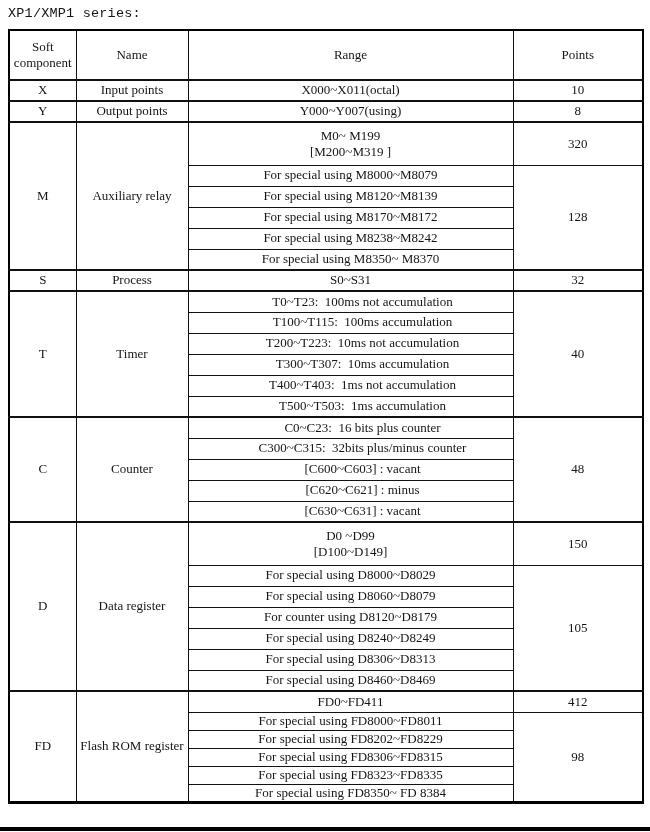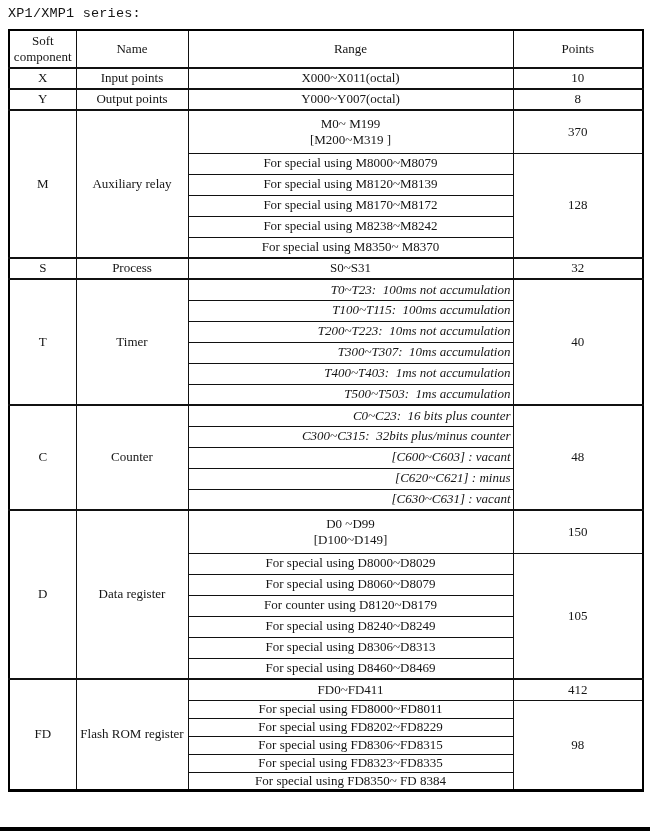--- a/index.html
+++ b/index.html
@@ -35,29 +35,28 @@
     border: 1px solid #111;
     font-size: 13px;
     font-weight: normal;
     text-align: center;
     vertical-align: middle;
     padding: 0 2px;
     line-height: 1.25;
     overflow: hidden;
   }
   tr.gs td, tr.gs th { border-top-width: 2px; }
-  .h38 { height: 38px; font-family: Liberation Serif, serif; }
+  .h38 { height: 50px; font-family: Liberation Serif, serif; }
   .h22 { height: 21px; }
   .h44 { height: 43px; }
   .h19 { height: 18px; margin-top: 24px; }
   .left {
-    text-align: right;
+    text-align: center;
     padding-left: 26px;
     white-space: pre-wrap;
-    font-style: italic;
   }
   .bottom-bar {
     position: absolute;
     left: 0;
     top: 827px;
     width: 650px;
     height: 4px;
     background: #000;
   }
 </style>
@@ -85,32 +84,32 @@
   <tr class="h22 gs">
     <td>X</td>
     <td>Input points</td>
     <td>X000~X011(octal)</td>
     <td>10</td>
   </tr>
 
   <tr class="h22 gs">
     <td>Y</td>
     <td>Output points</td>
-    <td>Y000~Y007(octal)</td>
+    <td>Y000~Y007(using)</td>
     <td>8</td>
   </tr>
 
   <tr class="h44 gs">
     <td rowspan="6">M</td>
     <td rowspan="6">Auxiliary relay</td>
     <td>
       <div>M0~ M199</div>
       <div>[M200~M319 ]</div>
     </td>
-    <td>370</td>
+    <td>320</td>
   </tr>
   <tr class="h22">
     <td>For special using M8000~M8079</td>
     <td rowspan="5">128</td>
   </tr>
   <tr class="h22">
     <td>For special using M8120~M8139</td>
   </tr>
   <tr class="h22">
     <td>For special using M8170~M8172</td>

